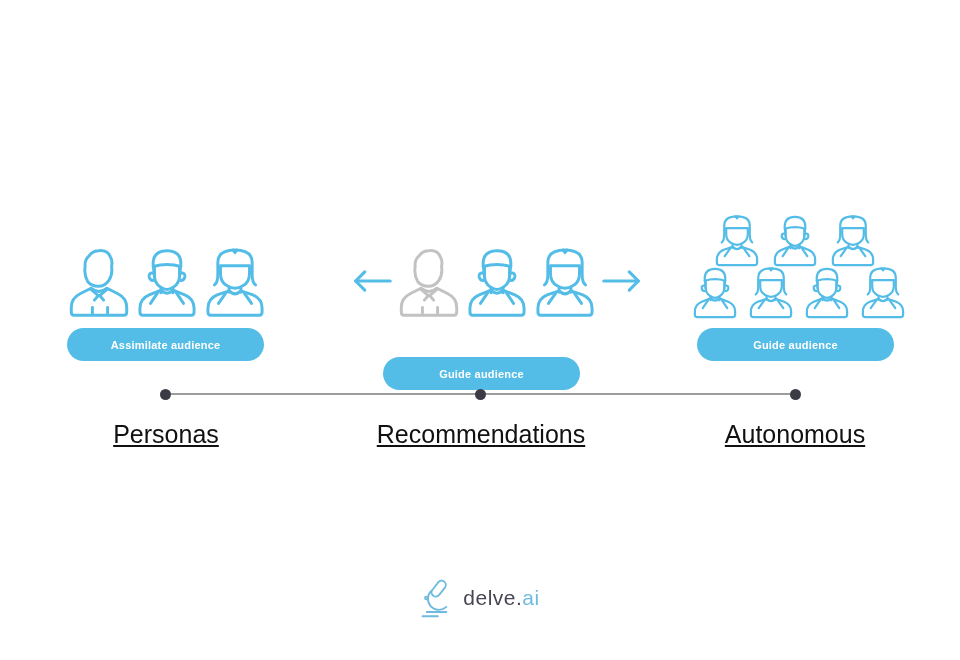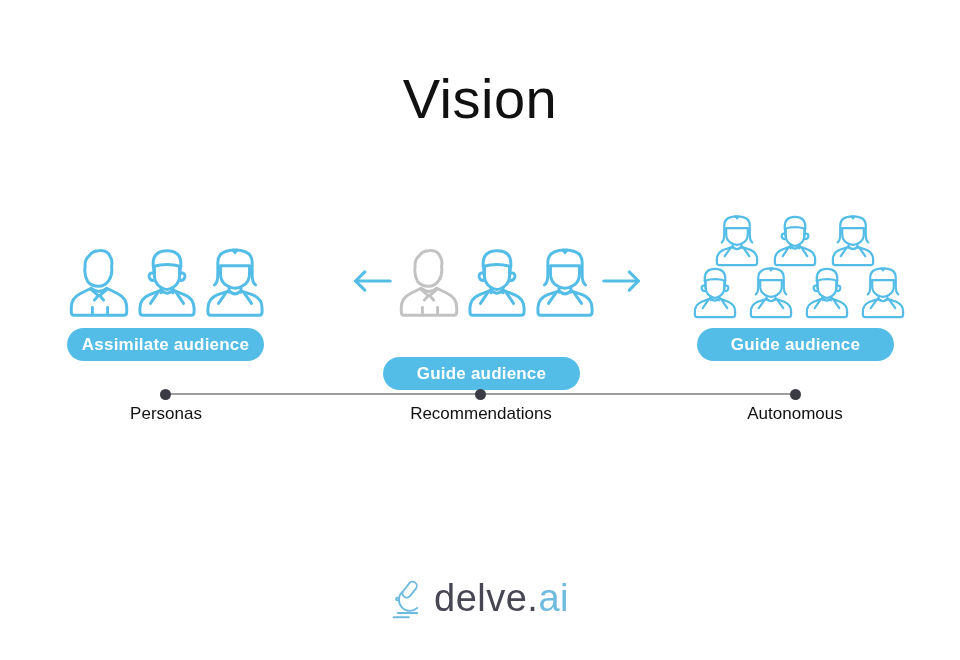--- a/index.html
+++ b/index.html
@@ -18,49 +18,49 @@
   .icons-stage2 { left:350px; top:243px; gap:2px; align-items:center; }
   .icons-stage3-r1 { left:712px; top:212px; gap:8px; }
   .icons-stage3-r2 { left:690px; top:264px; gap:6px; }
   .person-lg { width:66px; height:76px; }
   .person-sm { width:50px; height:55px; }
   .arrow { width:40px; height:28px; margin:0 2px; align-self:center; }
   
   .pill {
     position:absolute; top:328px; width:197px; height:33px;
     background:#54BDE7; border-radius:17px; color:#fff;
-    font-size:17px; font-weight:bold; letter-spacing:0.2px;
+    font-size:11px; font-weight:bold; letter-spacing:0.2px;
     display:flex; align-items:center; justify-content:center;
   }
   .pill-1 { left:67px; }
   .pill-2 { left:383px;margin-top:29px; }
   .pill-3 { left:697px; }
   
   .timeline-line {
     position:absolute; top:393px; left:171px; width:619px; height:2px;
     background:#9C9C9C;
   }
   .timeline-dot {
     position:absolute; top:389px; width:11px; height:11px;
     border-radius:50%; background:#3B3B45;
   }
   .dot-1 { left:160px; } .dot-2 { left:475px; } .dot-3 { left:790px; }
   
   .stage-label {
-    position:absolute; top:404px; transform:translateX(-50%);
-    font-size:17px; color:#111; white-space:nowrap;
+    position:absolute; top:420px; transform:translateX(-50%);
+    font-size:25px; color:#111; white-space:nowrap;text-decoration:underline;
   }
   .label-1 { left:166px; } .label-2 { left:481px; } .label-3 { left:795px; }
   
   .logo {
     position:absolute; top:577px; left:0; width:100%;
     display:flex; align-items:center; justify-content:center; gap:9px;
   }
   .logo-icon { width:34px; height:42px; }
-  .logo-text { font-size:38px; font-weight:300; color:#474754; letter-spacing:0.5px; }
+  .logo-text { font-size:21px; font-weight:300; color:#474754; letter-spacing:0.5px; }
   .logo-text .ai { color:#6FBBE0; }
   svg.lineart { display:block; }
 </style>
 </head>
 <body>
 
 <svg width="0" height="0" style="position:absolute">
   <defs>
     <g id="person-man" fill="none" stroke-width="4.5" stroke-linecap="round" stroke-linejoin="round">
       <path d="M33,57 Q27,46 29,34 Q28,24 35,18 Q40,10 50,10 Q63,9 67,19 Q71,25 69,34 Q71,46 65,55 Q59,64 49,64 Q39,64 33,57"></path>
@@ -86,21 +86,20 @@
       <path d="M28,34 L28,45 Q28,58 38,63 Q44,67 50,67 Q56,67 62,63 Q72,58 72,45 L72,34"></path>
       <path d="M41,66 L41,73 M59,66 L59,73"></path>
       <path d="M13,108 Q9,108 9,103 L9,97 Q9,83 23,77 L41,71 Q50,80 59,71 L77,77 Q91,83 91,97 L91,103 Q91,108 87,108 Z"></path>
       <path d="M37,73 L25,90 M63,73 L75,90"></path>
     </g>
   </defs>
 </svg>
 
 <div class="slide">
 
-  <div class="title">Vision</div>
 
   <div class="icon-row icons-stage1">
     <svg class="lineart person-lg" viewBox="0 0 100 112">
         <use href="#person-man" stroke="#54BDE7"></use>
       </svg>
     <svg class="lineart person-lg" viewBox="0 0 100 112">
         <use href="#person-young-man" stroke="#54BDE7"></use>
       </svg>
     <svg class="lineart person-lg" viewBox="0 0 100 112">
         <use href="#person-woman" stroke="#54BDE7"></use>

